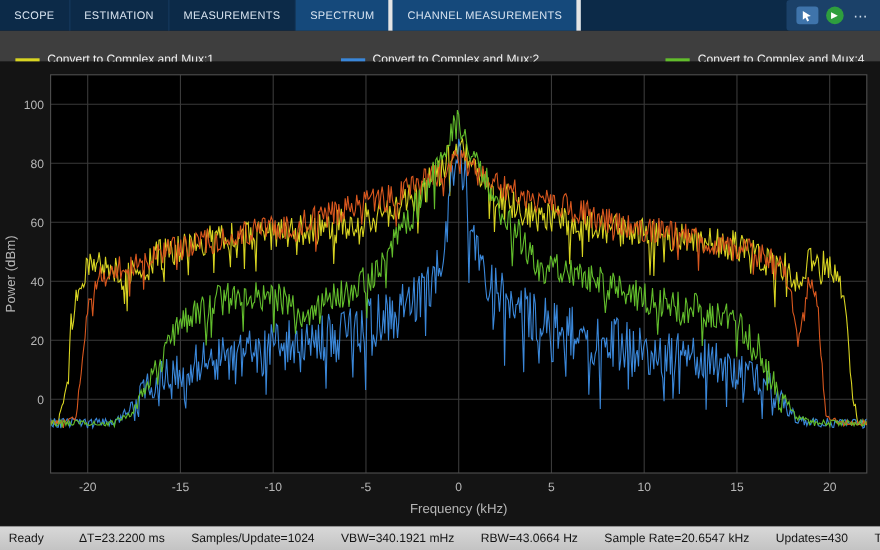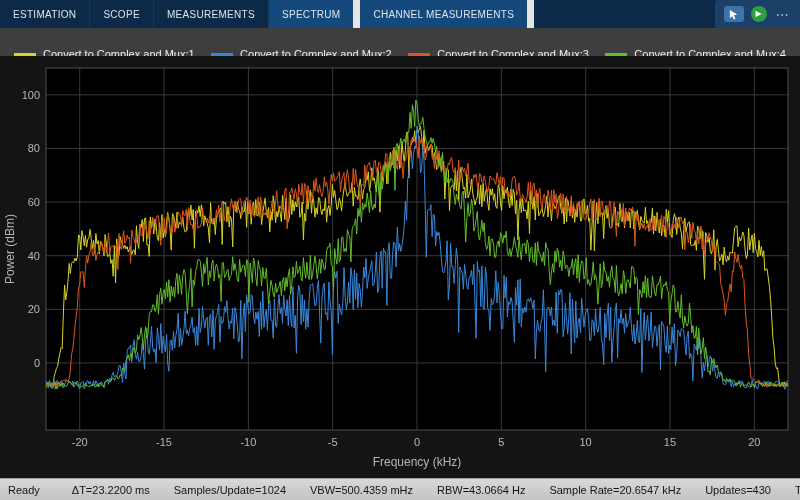--- a/index.html
+++ b/index.html
@@ -2,21 +2,21 @@
 <html><head>
 <meta charset="utf-8">
 <style>
   html,body{margin:0;padding:0;background:#222;}
   body{font-family:"Liberation Sans",sans-serif;}
   .window{width:800px;height:500px;background:#141414;display:flex;flex-direction:column;overflow:hidden;position:relative;}
 
   
   .tabbar{height:28px;min-height:28px;background:#0c2a48;display:flex;align-items:stretch;color:#dbe6f2;font-size:10px;letter-spacing:.3px;}
   .tab{display:flex;align-items:center;padding:0 13px;border-right:1px solid #163a5f;white-space:nowrap;cursor:default;}
-  .tab.contextual{background:#15497b;border-right:7px solid #e5e5e5;}
+  .tab.contextual{background:#15497b;border-right:4px solid #e5e5e5;}
   .icons{margin-left:auto;display:flex;align-items:center;gap:7px;padding:0 9px;background:#1b4169;border-radius:3px 0 0 3px;}
   .badge{width:20px;height:16px;background:#3f74ab;border-radius:3px;display:flex;align-items:center;justify-content:center;}
   .playbtn{width:16px;height:16px;border-radius:50%;background:#2e9e3e;color:#fff;font-size:8px;display:flex;align-items:center;justify-content:center;line-height:1;}
   .morebtn{color:#cfdcea;font-size:13px;line-height:1;padding:0 2px;}
 
   
   .legendbar{height:28px;min-height:28px;background:#3e3e3e;display:flex;align-items:center;justify-content:space-between;padding:0 14px;}
   .legend-item{display:flex;align-items:center;gap:7px;cursor:default;margin-top:24px;}
   .swatch{width:22px;height:3px;display:inline-block;}
   .legend-label{font-size:11px;color:#f0f0f0;white-space:nowrap;}
@@ -28,22 +28,22 @@
   
   .statusbar{height:22px;min-height:22px;box-sizing:border-box;background:linear-gradient(#d8d8d8,#c3c3c3);border-top:1px solid #9e9e9e;display:flex;align-items:center;font-size:11px;color:#141414;padding:0 8px;text-align:right;}
   .stats{margin-left:32px;display:flex;gap:24px;white-space:nowrap;}
 </style>
 </head>
 <body>
 
 <div class="window">
 
   <div class="tabbar">
+    <div class="tab">SCOPE</div>
     <div class="tab">ESTIMATION</div>
-    <div class="tab">SCOPE</div>
     <div class="tab">MEASUREMENTS</div>
     <div class="tab contextual">SPECTRUM</div>
     <div class="tab contextual">CHANNEL MEASUREMENTS</div>
     <div class="icons">
       <span class="badge">
         <svg width="11" height="11" viewBox="0 0 12 12">
           <path d="M2 1 L10 6 L6.4 6.9 L8.2 10.6 L6.4 11.5 L4.6 7.8 L2 9.8 Z" fill="#ffffff"></path>
         </svg>
       </span>
       <span class="playbtn">▶</span>
@@ -52,24 +52,20 @@
   </div>
 
   <div class="legendbar">
     <div class="legend-item">
       <span class="swatch" style="background: rgb(216, 212, 34);"></span>
       <span class="legend-label">Convert to Complex and Mux:1</span>
     </div>
     <div class="legend-item">
       <span class="swatch" style="background: rgb(58, 135, 217);"></span>
       <span class="legend-label">Convert to Complex and Mux:2</span>
-    </div>
-    <div class="legend-item">
-      <span class="swatch" style="background: rgb(216, 87, 30);"></span>
-      <span class="legend-label">Convert to Complex and Mux:3</span>
     </div>
     <div class="legend-item">
       <span class="swatch" style="background: rgb(98, 189, 44);"></span>
       <span class="legend-label">Convert to Complex and Mux:4</span>
     </div>
   </div>
 
   <div class="figure">
     <svg width="800" height="422" viewBox="0 0 800 422">
         <rect x="46" y="12" width="742" height="362" fill="#000000"></rect>
@@ -118,21 +114,21 @@
         <text x="417" y="410" fill="#b6b6b6" font-size="12" text-anchor="middle" font-family="&quot;Liberation Sans&quot;, sans-serif">Frequency (kHz)</text>
         <text x="14" y="193" fill="#b6b6b6" font-size="12" text-anchor="middle" font-family="&quot;Liberation Sans&quot;, sans-serif" transform="rotate(-90 14 193)">Power (dBm)</text>
       </svg>
   </div>
 
   <div class="statusbar">
     <span>Ready</span>
     <span class="stats">
       <span>ΔT=23.2200 ms</span>
       <span>Samples/Update=1024</span>
-      <span>VBW=500.4359 mHz</span>
+      <span>VBW=340.1921 mHz</span>
       <span>RBW=43.0664 Hz</span>
       <span>Sample Rate=20.6547 kHz</span>
       <span>Updates=430</span>
       <span>T=9.9856</span>
     </span>
   </div>
 
 </div>
 
 </body></html>

